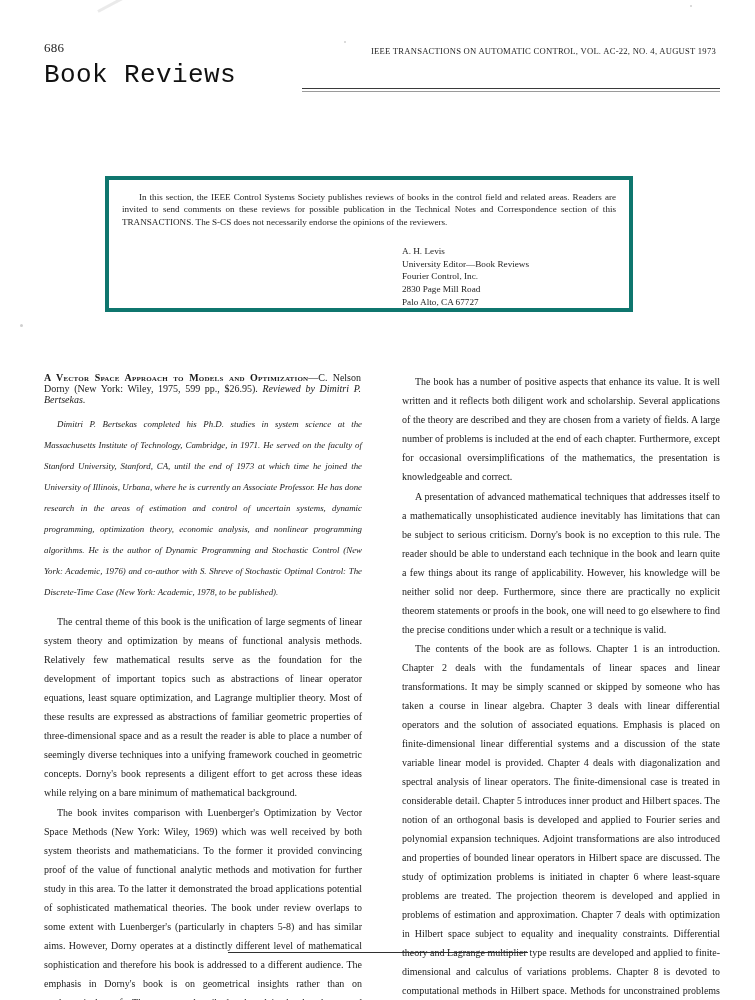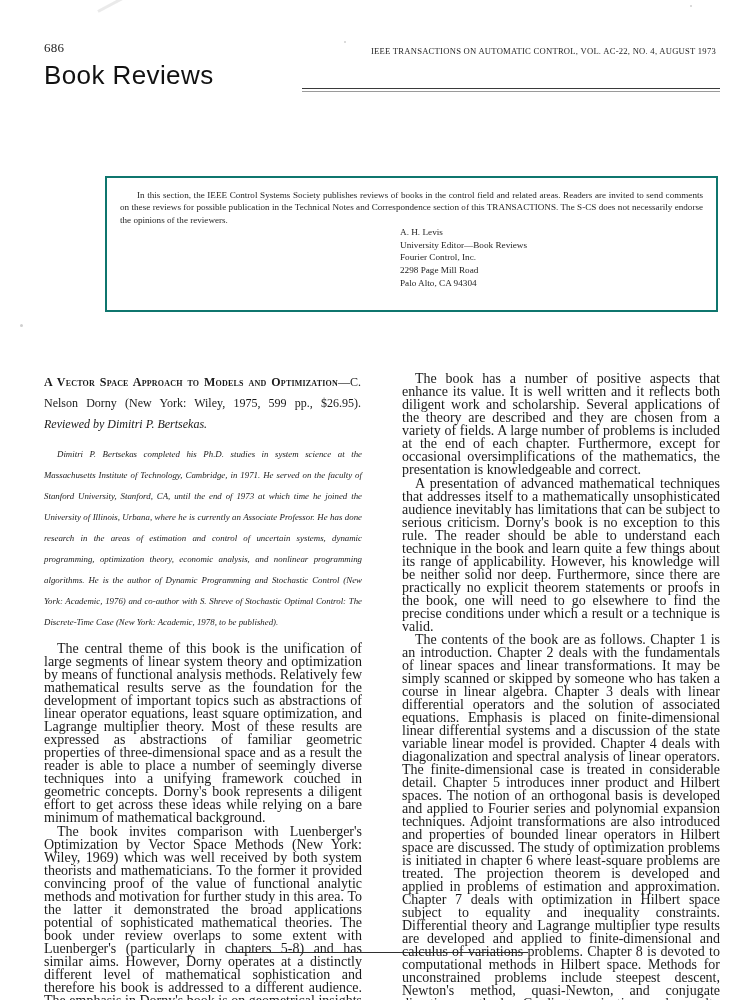--- a/index.html
+++ b/index.html
@@ -50,21 +50,21 @@
     position: absolute;
     left: 44px;
     top: 60px;
     width: 676px;
     height: 46px;
   }
   .dept-title {
     position: absolute;
     left: 0;
     top: 0;
-    font-family: Liberation Sans, sans-serif;
+    font-family: Liberation Mono, monospace;
     font-size: 26px;
     font-weight: 400;
     letter-spacing: 0.4px;
     color: #111;
     white-space: nowrap;
   }
   .dept-rule {
     position: absolute;
     left: 258px;
     top: 28px;
@@ -76,41 +76,42 @@
     top: 31px;
     height: 1px;
     background: #9a9a9a;
   }
 
   
   .ed-box {
     position: absolute;
     left: 105px;
     top: 176px;
-    width: 613px;
+    width: 528px;
     height: 136px;
-    border: 2px solid #0f766e;
+    border: 4px solid #0f766e;
     box-sizing: border-box;
     background: #fff;
   }
   .ed-box-inner {
     padding: 11px 13px 0 13px;
   }
   .ed-para {
     font-size: 9.1px;
     line-height: 12.4px;
     text-align: justify;
     color: #1e1e1e;
     margin: 0;
   }
   .ed-para .indent {
     display: inline-block;
     width: 17px;
   }
   .ed-sign {
+    margin-top: 17px;
     padding-left: 280px;
     font-size: 9.2px;
     line-height: 12.6px;
     color: #1e1e1e;
   }
 
   
   .cols {
     position: absolute;
     left: 44px;
@@ -120,22 +121,22 @@
   }
   .col {
     position: absolute;
     top: 0;
     width: 318px;
   }
   .col.left { left: 0; }
   .col.right { left: 358px; }
 
   .bookhead {
-    font-size: 12px;
-    line-height: 21px;
+    font-size: 10px;
+    line-height: 11px;
     text-align: justify;
     margin: 0 1px 9px 0;
     color: #1a1a1a;
   }
   .bookhead .btitle {
     font-weight: 700;
     font-variant: small-caps;
     letter-spacing: 0.2px;
   }
   .bookhead .rev {
@@ -146,22 +147,22 @@
     font-size: 8.85px;
     line-height: 21px;
     text-align: justify;
     font-style: italic;
     margin: 0 0 9px 0;
     color: #1a1a1a;
     text-indent: 13px;
   }
 
   p.body {
-    font-size: 14px;
-    line-height: 13px;
+    font-size: 10px;
+    line-height: 19px;
     text-align: justify;
     margin: 0 0 0.5px 0;
     text-indent: 13px;
     color: #1a1a1a;
   }
 
   
   .bottom-rule {
     position: absolute;
     left: 228px;
@@ -198,22 +199,22 @@
     <div class="dept-rule second"></div>
   </div>
 
   <div class="ed-box">
     <div class="ed-box-inner">
       <p class="ed-para"><span class="indent"></span><span>In this section, the IEEE Control Systems Society publishes reviews of books in the control field and related areas. Readers are invited to send comments on these reviews for possible publication in the Technical Notes and Correspondence section of this TRANSACTIONS. The S-CS does not necessarily endorse the opinions of the reviewers.</span></p>
       <div class="ed-sign">
         <div>A. H. Levis</div>
         <div>University Editor—Book Reviews</div>
         <div>Fourier Control, Inc.</div>
-        <div>2298 Page Mill Road</div>
-        <div>Palo Alto, CA 94304</div>
+        <div>2830 Page Mill Road</div>
+        <div>Palo Alto, CA 67727</div>
       </div>
     </div>
   </div>
 
   <div class="cols">
 
     <div class="col left">
       <p class="bookhead"><span class="btitle">A Vector Space Approach to Models and Optimization</span><span>—C. Nelson Dorny (New York: Wiley, 1975, 599 pp., $26.95).</span> <span class="rev">Reviewed by Dimitri P. Bertsekas.</span></p>
 
       <p class="bio">Dimitri P. Bertsekas completed his Ph.D. studies in system science at the Massachusetts Institute of Technology, Cambridge, in 1971. He served on the faculty of Stanford University, Stanford, CA, until the end of 1973 at which time he joined the University of Illinois, Urbana, where he is currently an Associate Professor. He has done research in the areas of estimation and control of uncertain systems, dynamic programming, optimization theory, economic analysis, and nonlinear programming algorithms. He is the author of Dynamic Programming and Stochastic Control (New York: Academic, 1976) and co-author with S. Shreve of Stochastic Optimal Control: The Discrete-Time Case (New York: Academic, 1978, to be published).</p>

